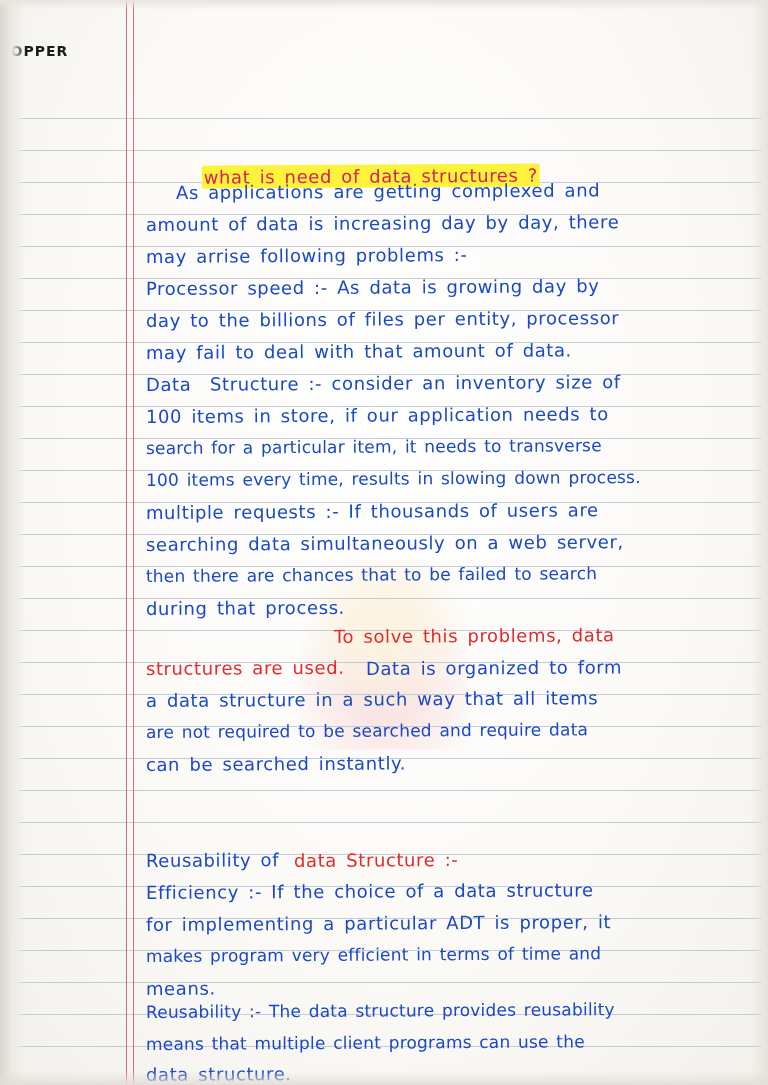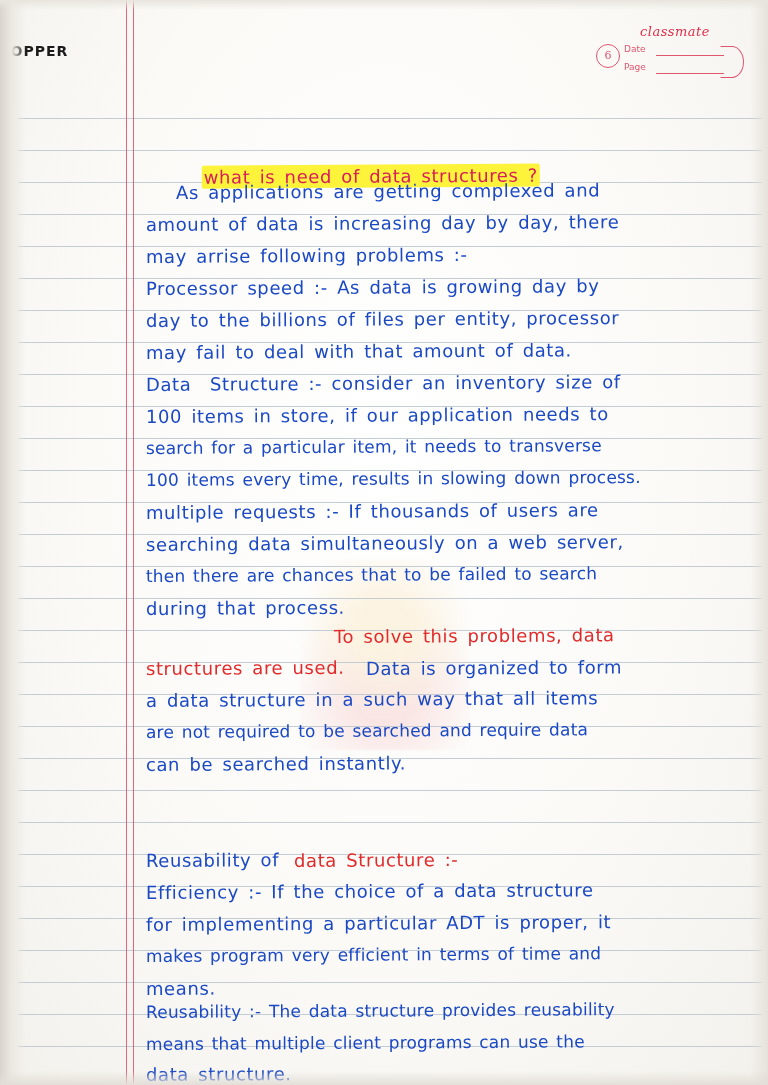--- a/index.html
+++ b/index.html
@@ -242,29 +242,20 @@
     <div class="rule" style="top:928px"></div>
   </div>
 
   <div class="margin-line-a"></div>
   <div class="margin-line-b"></div>
 
   <div class="brand">
     <div class="topper">TOPPER</div>
   </div>
 
-  <div class="classmate">
-    <div class="cm-word">classmate</div>
-    <div class="cm-circle">6</div>
-    <div class="cm-field cm-date">Date</div>
-    <div class="cm-field cm-page">Page</div>
-    <div class="cm-rule cm-rule-1"></div>
-    <div class="cm-rule cm-rule-2"></div>
-    <div class="cm-swirl"></div>
-  </div>
 
   <div class="hand">
 
     <div class="ln pink" style="left:142px; top:146px;">
       <span class="hl">what is need of data structures ?</span>
     </div>
 
     <div class="ln blue" style="left:172px; top:182px;">As applications are getting complexed and</div>
     <div class="ln blue" style="left:142px; top:214px;">amount of data is increasing day by day, there</div>
     <div class="ln blue" style="left:142px; top:246px;">may arrise following problems :-</div>

